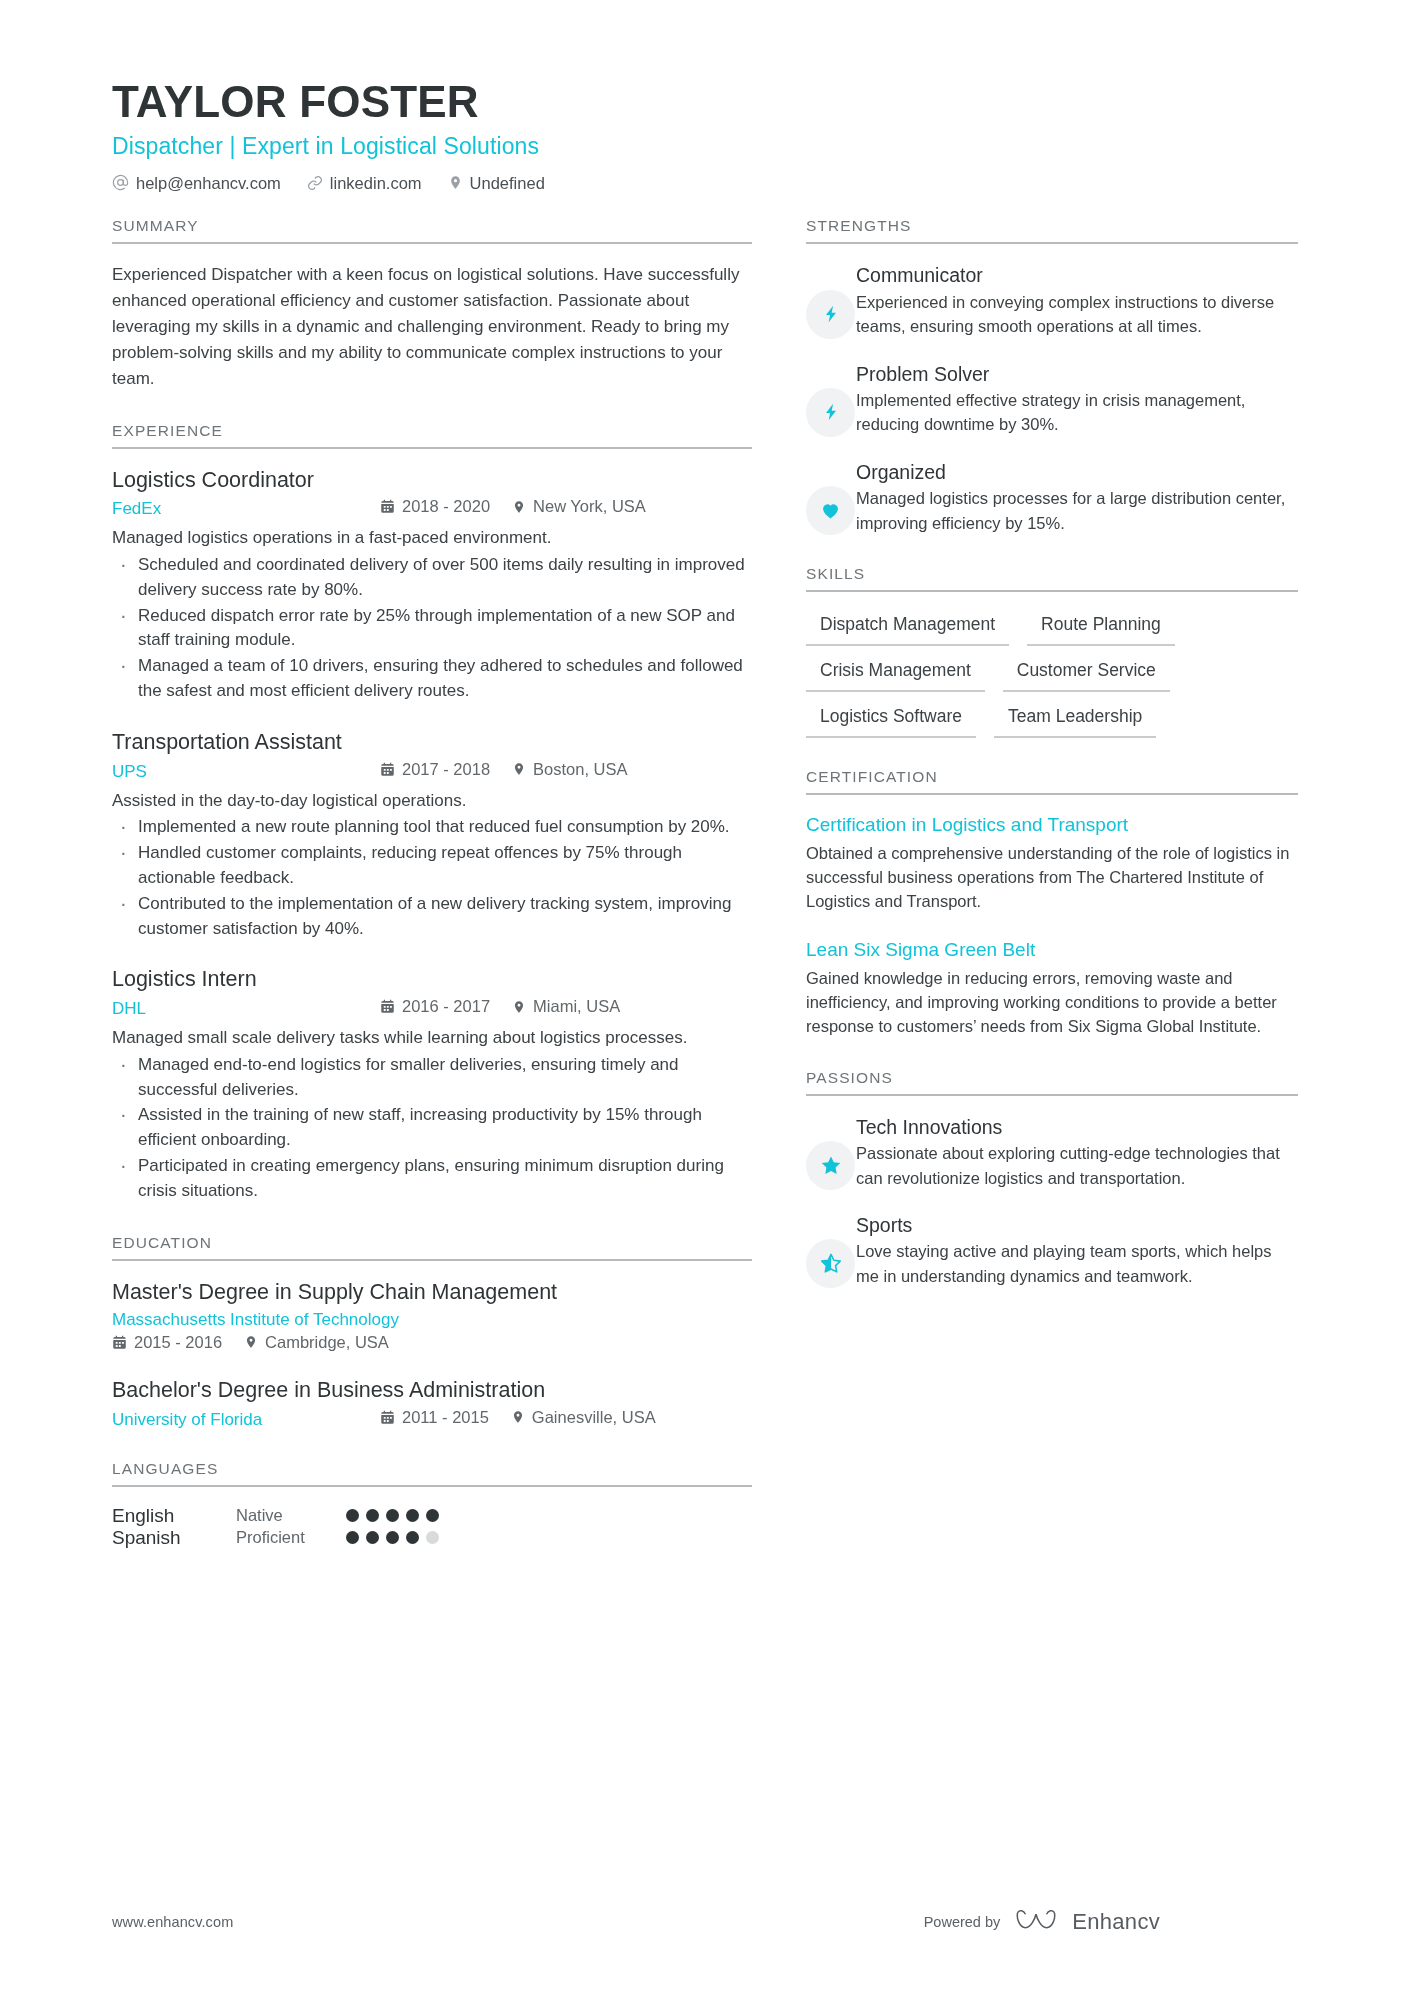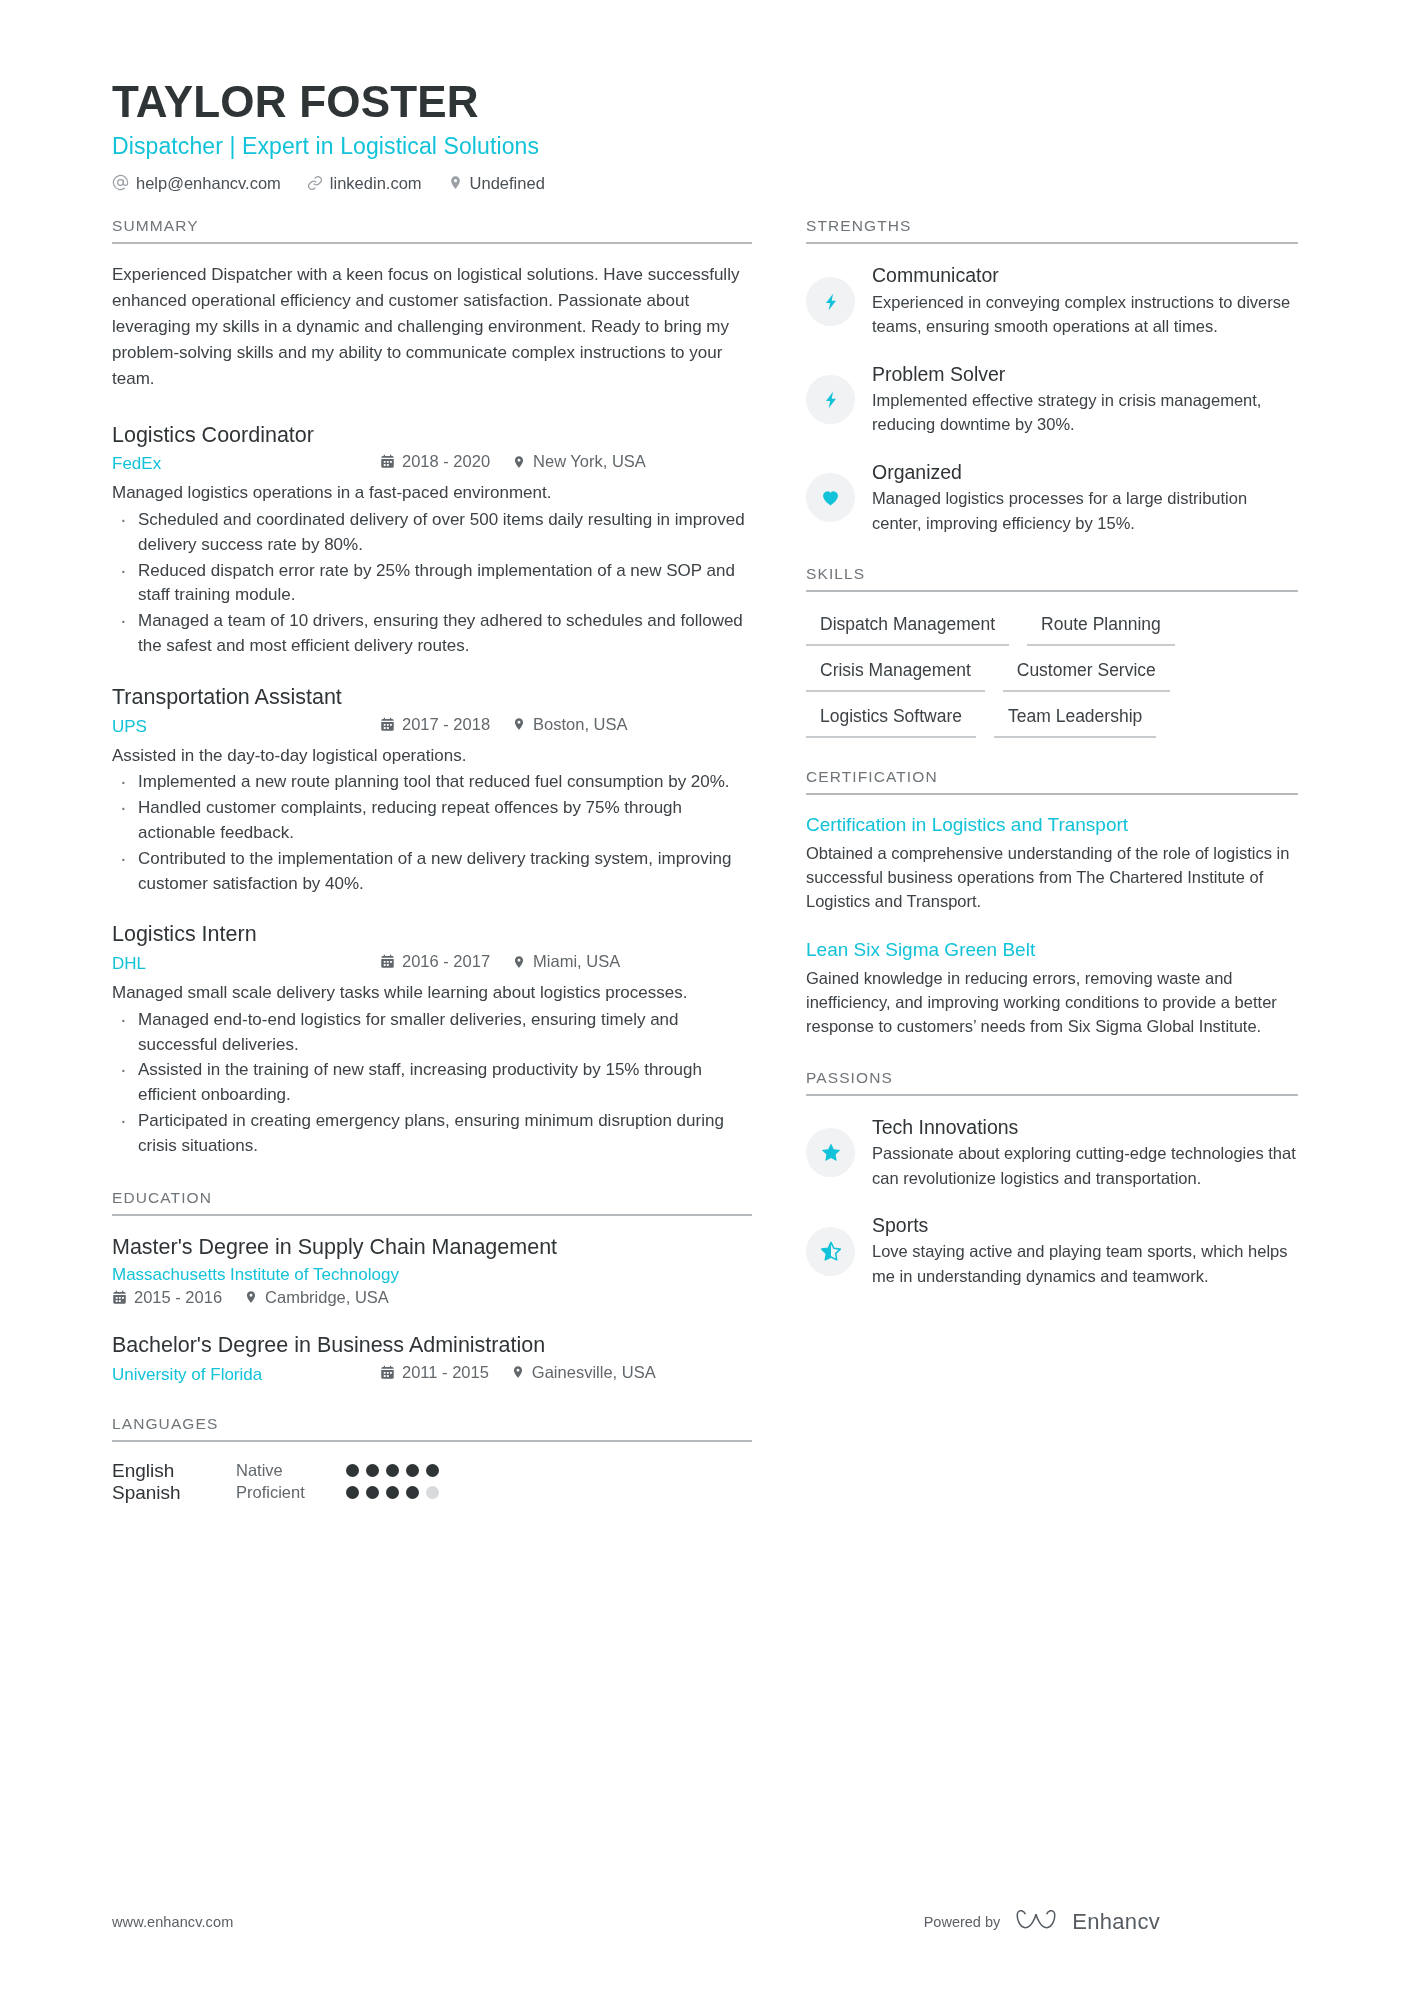--- a/index.html
+++ b/index.html
@@ -189,23 +189,23 @@
     width: 13px; height: 13px;
     border-radius: 50%;
     background: #d8dadc;
     display: inline-block;
   }
   .dot.filled { background: #2f3437; }
 
   
   .icon-item {
     display: flex;
-    gap: 17px;
+    gap: 1px;
     margin-bottom: 22px;
-    align-items: center;
+    align-items: flex-end;
   }
   .icon-item:last-child { margin-bottom: 4px; }
 
   .icon-circle {
     flex: 0 0 auto;
     width: 49px; height: 49px;
     border-radius: 50%;
     background: #f1f2f3;
     display: flex;
     align-items: center;
@@ -339,20 +339,21 @@
   <div class="columns">
 
     <div class="col-left">
 
       <div class="section">
         <div class="section-title">SUMMARY</div>
         <div class="summary-text">Experienced Dispatcher with a keen focus on logistical solutions. Have successfully enhanced operational efficiency and customer satisfaction. Passionate about leveraging my skills in a dynamic and challenging environment. Ready to bring my problem-solving skills and my ability to communicate complex instructions to your team.</div>
       </div>
 
       <div class="section">
+        <div class="section-title">EXPERIENCE</div>
         <div id="experience-list">
   <div class="entry">
     <div class="entry-title">Logistics Coordinator</div>
     <div class="entry-meta">
       <span class="entry-org">FedEx</span>
       <span class="meta-bits">
         <span class="meta-bit">
           <span class="ic">
                       <svg width="15" height="15" viewBox="0 0 24 24" fill="currentColor">
                         <path d="M6 1v2H4.5A2.5 2.5 0 002 5.5V6h20v-.5A2.5 2.5 0 0019.5 3H18V1h-2v2H8V1H6zM2 8v11.5A2.5 2.5 0 004.5 22h15a2.5 2.5 0 002.5-2.5V8H2zm4 3h3v3H6v-3zm5 0h3v3h-3v-3zm5 0h3v3h-3v-3zM6 16h3v3H6v-3zm5 0h3v3h-3v-3z"></path>

